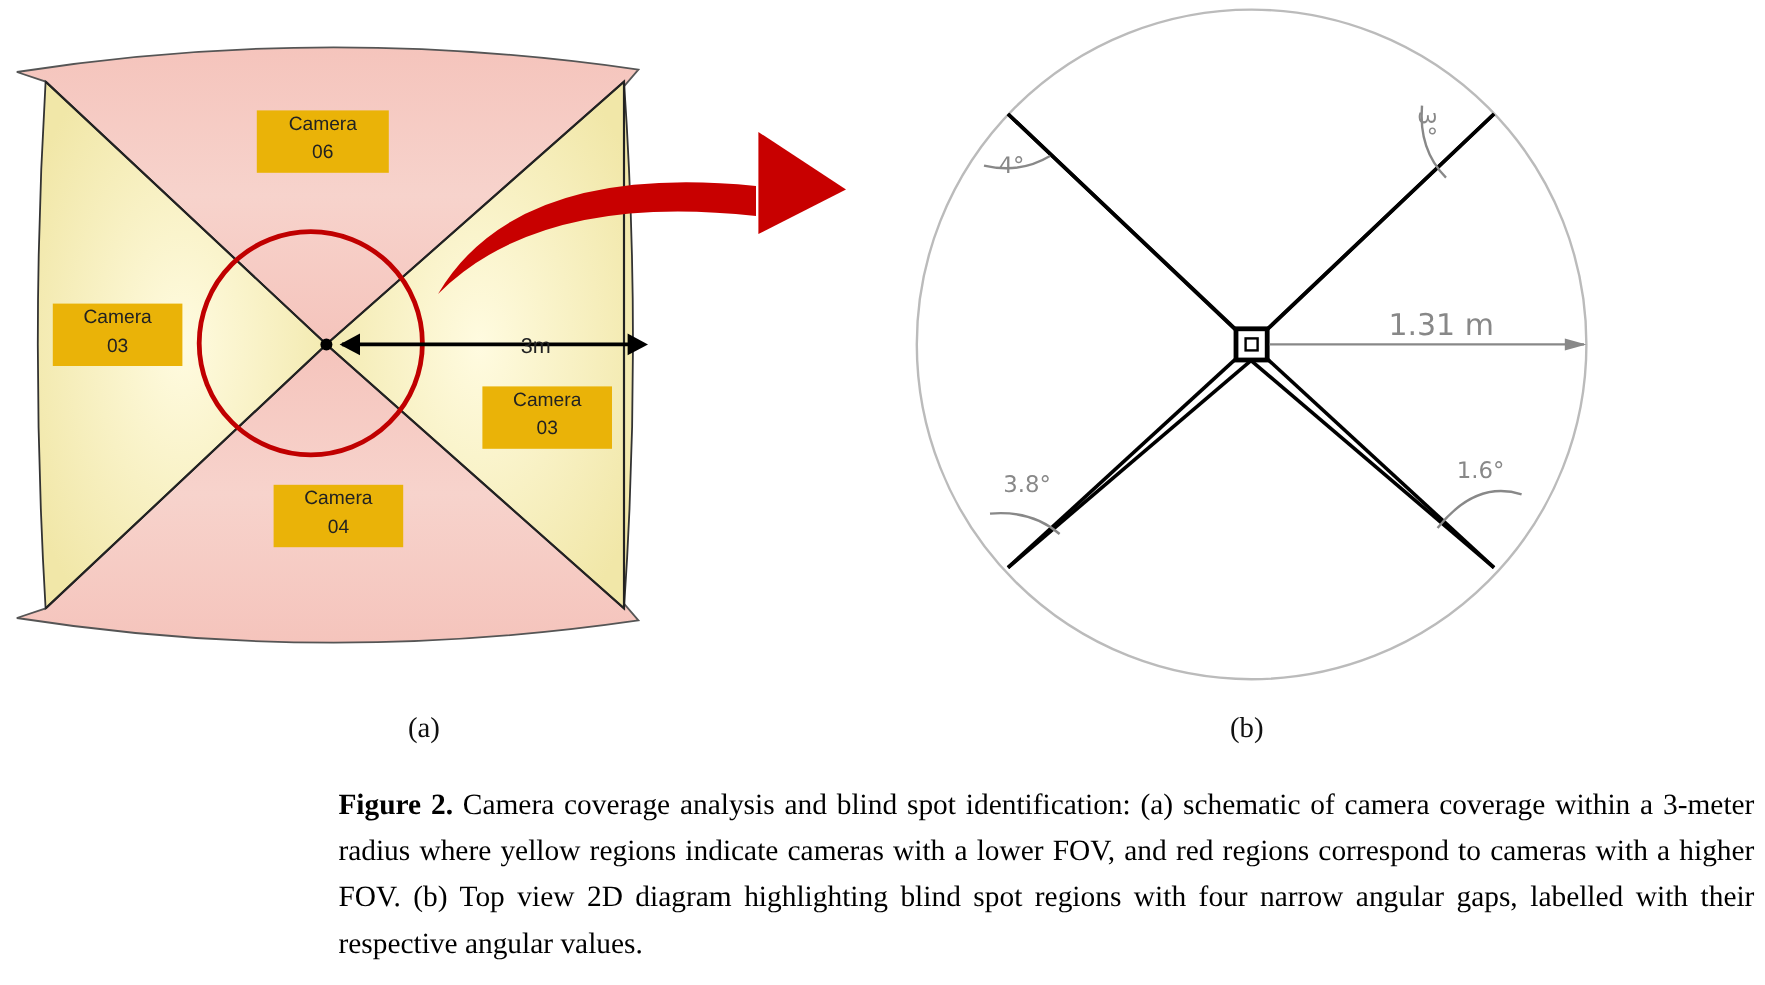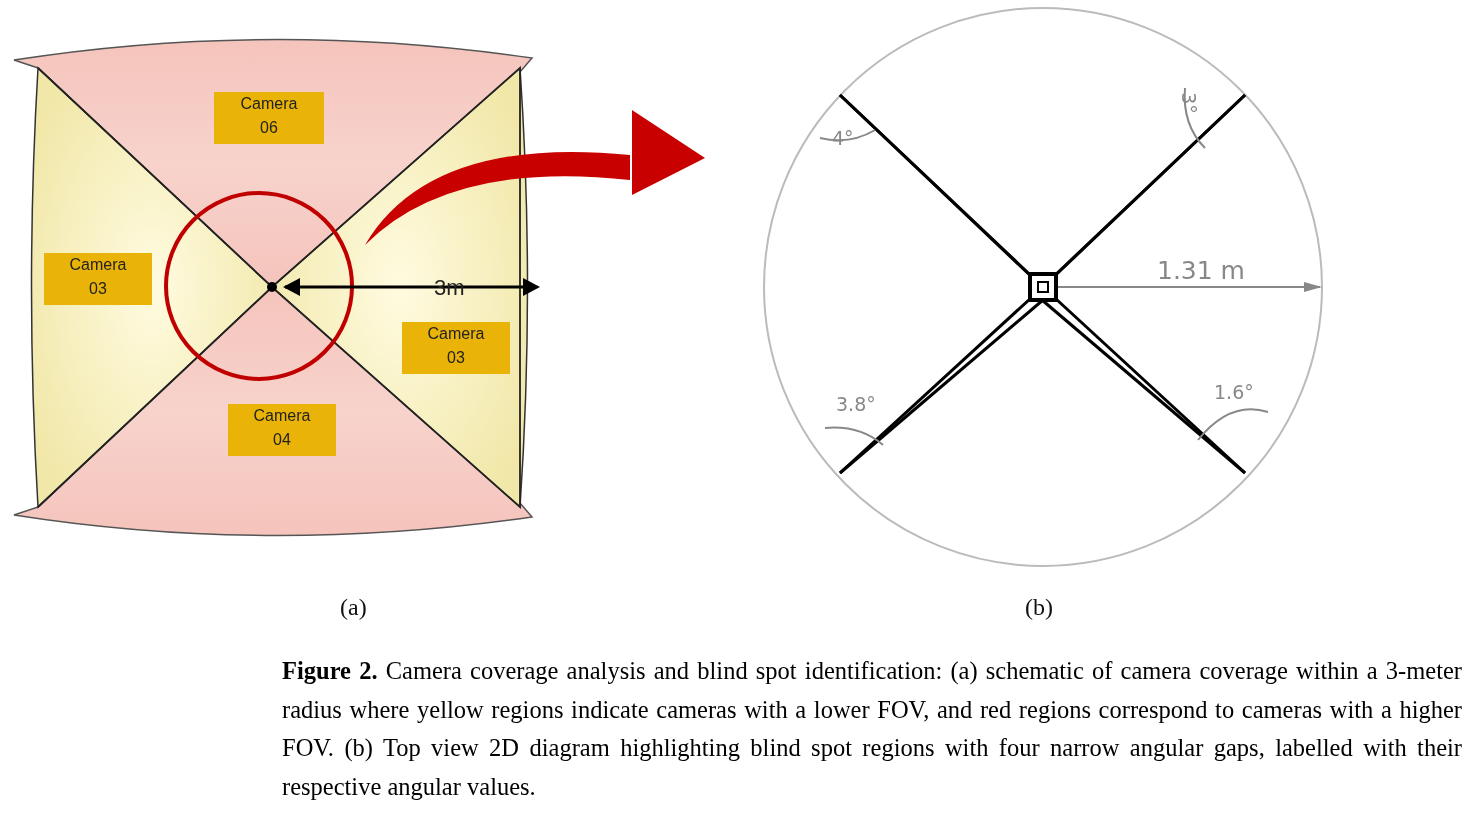--- a/index.html
+++ b/index.html
@@ -74,21 +74,21 @@
     <div>03</div>
   </div>
 <div class="cam-label" style="left:402px;top:322px;width:108px;height:52px;">
     <div>Camera</div>
     <div>03</div>
   </div>
 <div class="cam-label" style="left:228px;top:404px;width:108px;height:52px;">
     <div>Camera</div>
     <div>04</div>
   </div>
-<div class="cam-label" style="left:434px;top:276px;font-size:22px;background:transparent;">3m</div>
+<div class="cam-label" style="left:434px;top:276px;font-size:18px;background:transparent;">3m</div>
 
 <div class="dim" style="left:1157px;top:256px;font-size:25px;">1.31 m</div>
 <div class="dim" style="left:832px;top:127px;">4°</div>
 <div class="dim" style="left:1178px;top:92px;transform:rotate(90deg);">3°</div>
 <div class="dim" style="left:836px;top:393px;text-align:center;">3.8°</div>
 <div class="dim" style="left:1214px;top:381px;">1.6°</div>
 
 <div class="sub" style="left:340px;top:594px;">(a)</div>
 <div class="sub" style="left:1025px;top:594px;">(b)</div>
 

